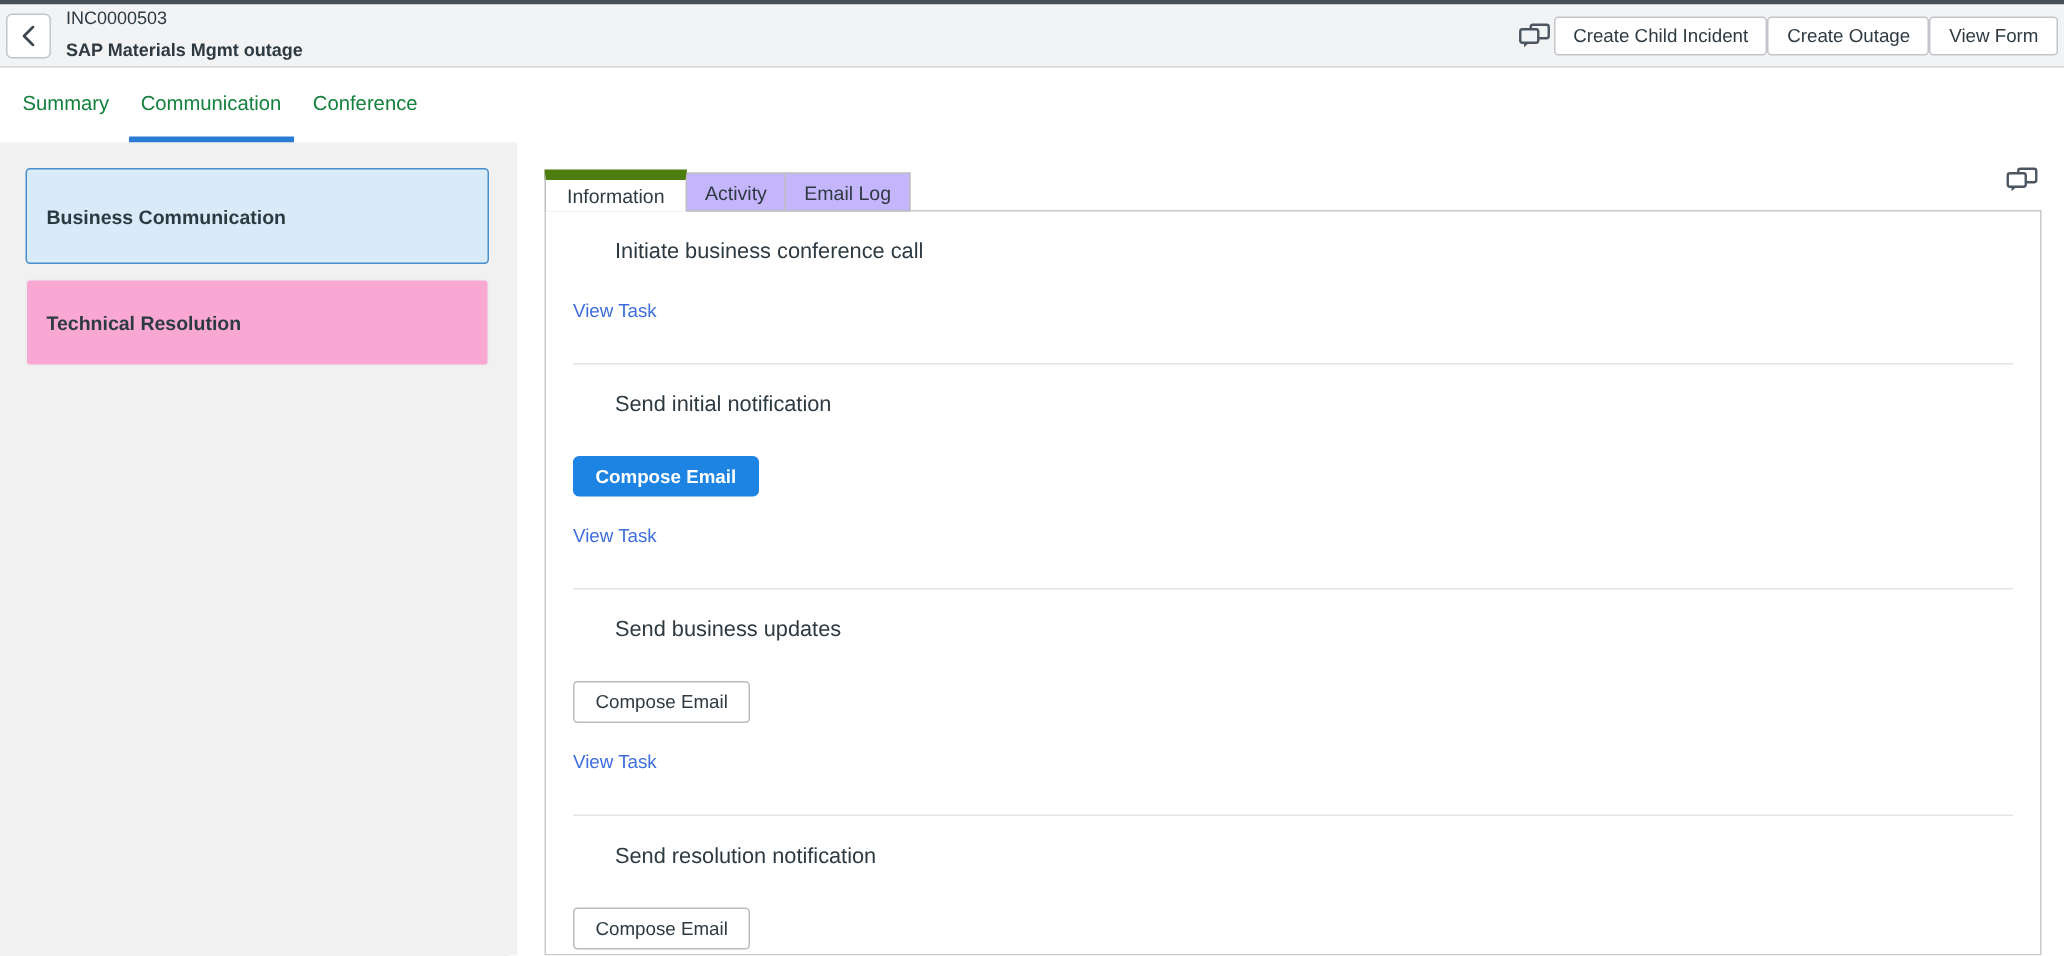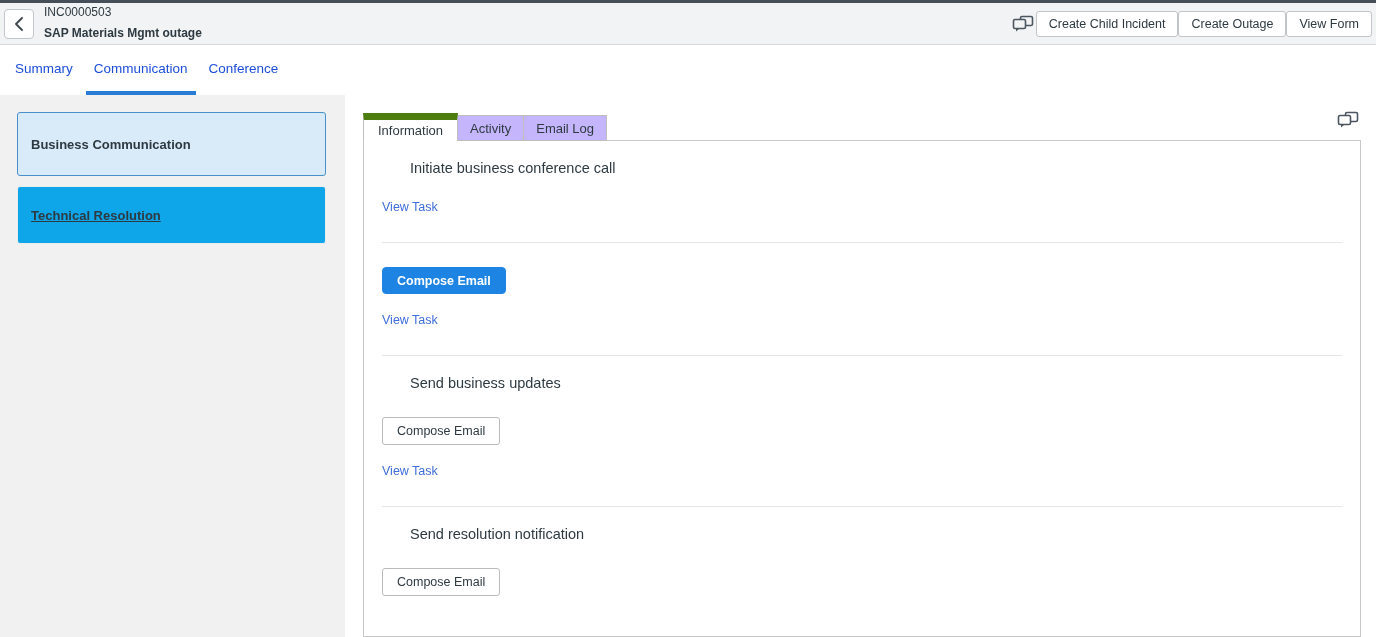--- a/index.html
+++ b/index.html
@@ -32,37 +32,37 @@
     border-radius: 3px; font-family: "Liberation Sans", sans-serif; font-size: 12.5px;
     color: #2e3a42; cursor: pointer; white-space: nowrap;
   }
 
   
   .nav-tabs {
     height: 50px; background: #fff; display: flex; align-items: stretch; padding-left: 7px;
   }
   .nav-tab {
     display: flex; align-items: center; padding: 0 8px; margin-right: 5px;
-    font-size: 13.5px; color: #1d4ed8; cursor: pointer;
+    font-size: 13.5px; color: #15803d; cursor: pointer;
     border-bottom: 4px solid transparent;
   }
   .nav-tab.active { border-bottom-color: #2a7cd5; }
 
   
   .workspace { display: flex; height: 542px; }
   .sidebar {
     width: 345px; flex: 0 0 345px; background: #f1f1f1; padding: 17px;
   }
   .side-card {
     width: 309px; height: 64px; border-radius: 3px; display: flex; align-items: center;
     padding: 0 13px; font-size: 13px; font-weight: 700; color: #2e3a42;
     cursor: pointer; margin-bottom: 10px;
   }
   .side-card.selected { background: #d9eaf8; border: 1px solid #4890cc; }
-  .side-card.plain { background: #0ea5e9; border: 1px solid #ededed; height: 58px; text-decoration: underline; }
+  .side-card.plain { background: #f9a8d4; border: 1px solid #ededed; height: 58px; }
 
   .main { flex: 1; background: #fff; padding: 18px 15px 0 18px; position: relative; }
 
   .panel-head { display: flex; align-items: flex-end; position: relative; z-index: 2; margin-bottom: -1px; }
   .sub-tab {
     font-size: 13px; color: #2e3a42; cursor: pointer; white-space: nowrap;
   }
   .sub-tab.active {
     height: 28px; background: #fff; border-top: 7px solid #4d7c0f;
     border-left: 1px solid #bfbfbf; border-right: 1px solid #bfbfbf;
@@ -165,20 +165,21 @@
 
     <div class="panel">
 
       <div class="section">
         <div class="sec-title">Initiate business conference call</div>
         <a class="view-task gap-title-link">View Task</a>
       </div>
       <hr class="divider">
 
       <div class="section">
+        <div class="sec-title">Send initial notification</div>
         <button class="btn-primary gap-title-btn">Compose Email</button>
         <a class="view-task gap-btn-link">View Task</a>
       </div>
       <hr class="divider">
 
       <div class="section">
         <div class="sec-title">Send business updates</div>
         <button class="btn-secondary gap-title-btn">Compose Email</button>
         <a class="view-task gap-btn-link">View Task</a>
       </div>

